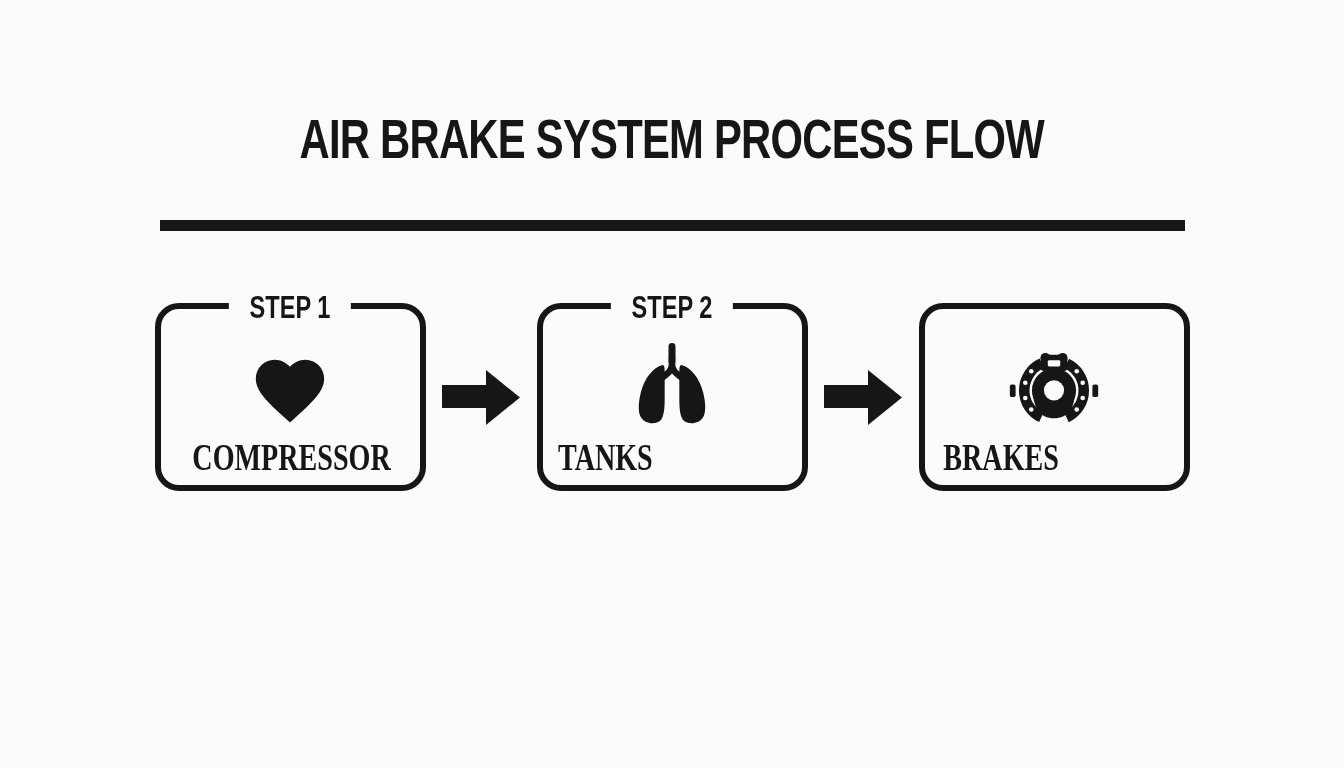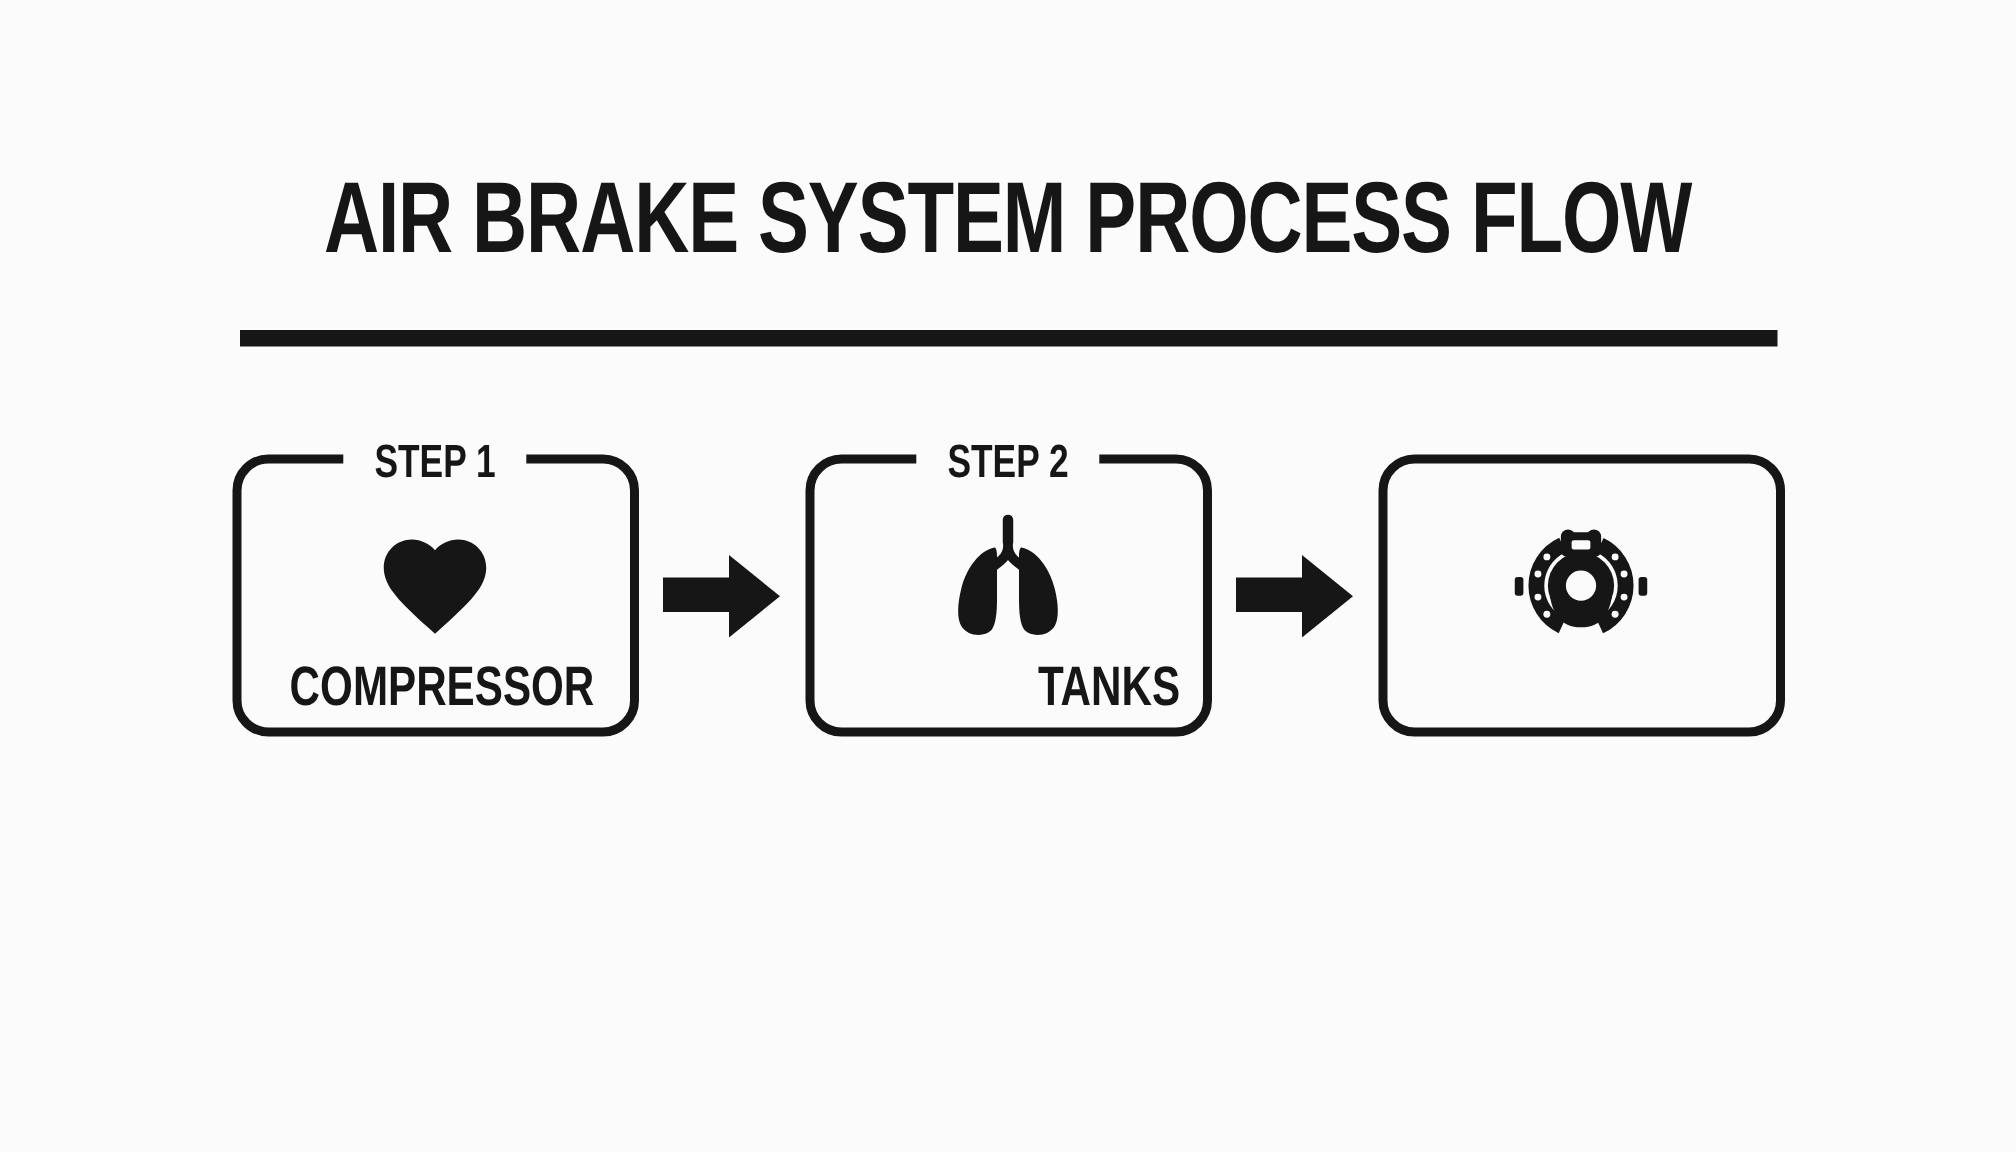--- a/index.html
+++ b/index.html
@@ -13,21 +13,21 @@
     overflow:hidden;
   }
   .canvas { position:relative; width:1344px; height:768px; background:var(--bg); }
 
   
   .cond { display:inline-block; transform:scaleX(0.76); transform-origin:center; }
 
   .title {
     position:absolute; top:112px; left:0; width:100%;
     margin:0; text-align:center;
-    font-size:67px; font-weight:700; line-height:1;
+    font-size:55px; font-weight:700; line-height:1;
     letter-spacing:-1px; white-space:nowrap;
   }
   .rule {
     position:absolute; top:220px; left:160px;
     width:1025px; height:11px; background:var(--ink);
   }
 
   .flow {
     position:absolute; top:303px; left:0; width:100%;
     display:flex; justify-content:center; align-items:flex-start;
@@ -42,22 +42,22 @@
     transform:translate(-50%,-44%);
     background:var(--bg); padding:0 8px;
     font-size:31px; font-weight:700; line-height:1.15; white-space:nowrap;text-align:right;
   }
   .step-icon {
     position:absolute; top:30px; left:0; right:0; height:96px;
     display:flex; justify-content:center; align-items:center;
   }
   .step-name {
     position:absolute; top:130px; left:0; right:0;
-    text-align:right; font-size:37px; font-weight:700;
-    line-height:1; white-space:nowrap;
+    text-align:left; font-size:37px; font-weight:700;
+    line-height:1; white-space:nowrap;font-family:Liberation Serif, serif;
   }
   .arrow {
     flex:none; width:111px; height:188px;
     display:flex; justify-content:center; align-items:center;
   }
   .ink   { fill:currentColor; }
   .paper { fill:var(--bg); }
   svg { display:block; color:var(--ink); }
 </style>
 </head>
@@ -129,16 +129,17 @@
           <circle class="paper" cx="73.7" cy="23.1" r="2.4"></circle>
           <circle class="paper" cx="79.9" cy="35.0" r="2.4"></circle>
           <circle class="paper" cx="79.9" cy="51.0" r="2.4"></circle>
           <circle class="paper" cx="73.7" cy="62.9" r="2.4"></circle>
           <circle class="paper" cx="26.3" cy="23.1" r="2.4"></circle>
           <circle class="paper" cx="20.1" cy="35.0" r="2.4"></circle>
           <circle class="paper" cx="20.1" cy="51.0" r="2.4"></circle>
           <circle class="paper" cx="26.3" cy="62.9" r="2.4"></circle>
         </svg>
       </div>
+      <div class="step-name"><span class="cond">BRAKES</span></div>
     </section>
 
   </div>
 </div>
 
 </body></html>

